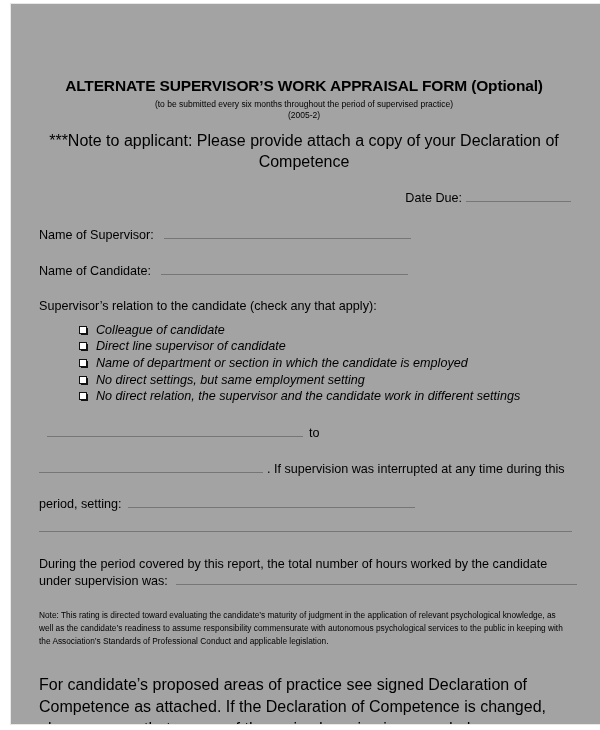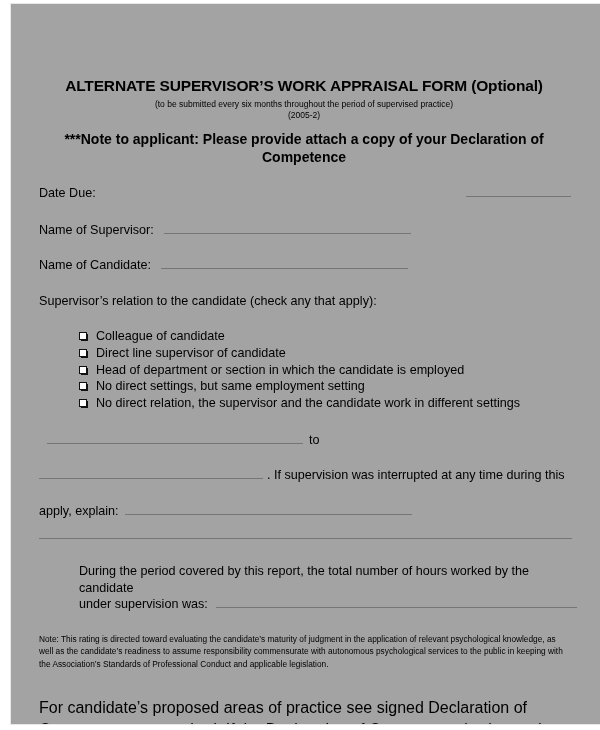--- a/index.html
+++ b/index.html
@@ -54,22 +54,22 @@
     font-size: 8.5px;
     line-height: 1.35;
     margin: 3px 0 0 0;
   }
   .doc-version {
     font-size: 8.5px;
     line-height: 1.35;
     margin: 0;
   }
   .note-applicant {
-    font-size: 14px;
-    font-weight: bold;
+    font-size: 16px;
+    font-weight: normal;
     line-height: 1.33;
     margin: 8px 28px 0 28px;
   }
 
   
   .body {
     position: relative;
     margin-top: 18px;
     padding-left: 34px;
     padding-right: 26px;
@@ -77,21 +77,21 @@
     line-height: 1.3;
   }
 
   .row {
     display: flex;
     align-items: baseline;
     white-space: nowrap;
   }
 
   .date-due-row {
-    justify-content: space-between;
+    justify-content: flex-end;
     padding-right: 6px;
     margin-bottom: 21px;
   }
 
   .fieldline {
     display: inline-block;
     border-bottom: 1.4px solid #767676;
     height: 0.85em;
     vertical-align: baseline;
   }
@@ -106,27 +106,28 @@
     border-bottom: 1.4px solid #767676;
     height: 0;
     width: 533px;
     margin: 18px 0 0 0;
   }
 
   .label { display: inline-block; }
 
   .name-row { margin-bottom: 19px; }
 
-  .relation-head { margin-bottom: 19px; }
+  .relation-head { margin-bottom: 7px; }
 
   
   .check-list {
     list-style: none;
     margin: 0 0 0 0;
     padding: 0 0 0 40px;
+    font-style: italic;
   }
   .check-item {
     display: flex;
     align-items: flex-start;
     line-height: 1.33;
     margin: 0;
   }
   .checkbox {
     position: relative;
     display: inline-block;
@@ -149,21 +150,21 @@
     bottom: -2px;
     border-right: 1.6px solid #111;
     border-bottom: 1.6px solid #111;
   }
 
   
   .period-block { margin-top: 20px; }
   .period-line { margin-bottom: 19px; }
   .period-line:last-child { margin-bottom: 0; }
 
-  .hours-block { margin-top: 24px; margin-left: 40px; }
+  .hours-block { margin-top: 24px; }
   .hours-text { white-space: normal; line-height: 1.32; }
 
   
   .small-note {
     margin-top: 20px;
     font-size: 8.3px;
     line-height: 1.56;
     width: 533px;
     white-space: normal;
   }
@@ -215,21 +216,21 @@
         <li class="check-item">
           <span class="checkbox"></span>
           <span>Colleague of candidate</span>
         </li>
         <li class="check-item">
           <span class="checkbox"></span>
           <span>Direct line supervisor of candidate</span>
         </li>
         <li class="check-item">
           <span class="checkbox"></span>
-          <span>Head of department or section in which the candidate is employed</span>
+          <span>Name of department or section in which the candidate is employed</span>
         </li>
         <li class="check-item">
           <span class="checkbox"></span>
           <span>No direct settings, but same employment setting</span>
         </li>
         <li class="check-item">
           <span class="checkbox"></span>
           <span>No direct relation, the supervisor and the candidate work in different settings</span>
         </li>
       </ul>
@@ -240,21 +241,21 @@
           <span class="fieldline fl-from"></span>
           <span class="label">to</span>
         </div>
 
         <div class="row period-line">
           <span class="fieldline fl-to"></span>
           <span class="label">.  If supervision was interrupted at any time during this</span>
         </div>
 
         <div class="row period-line">
-          <span class="label">apply, explain:</span>
+          <span class="label">period, setting:</span>
           <span class="fieldline fl-explain"></span>
         </div>
 
         <div class="full-rule"></div>
       </div>
 
       <div class="hours-block">
         <div class="hours-text">During the period covered by this report, the total number of hours worked by the candidate</div>
         <div class="row">
           <span class="label">under supervision was:</span>

